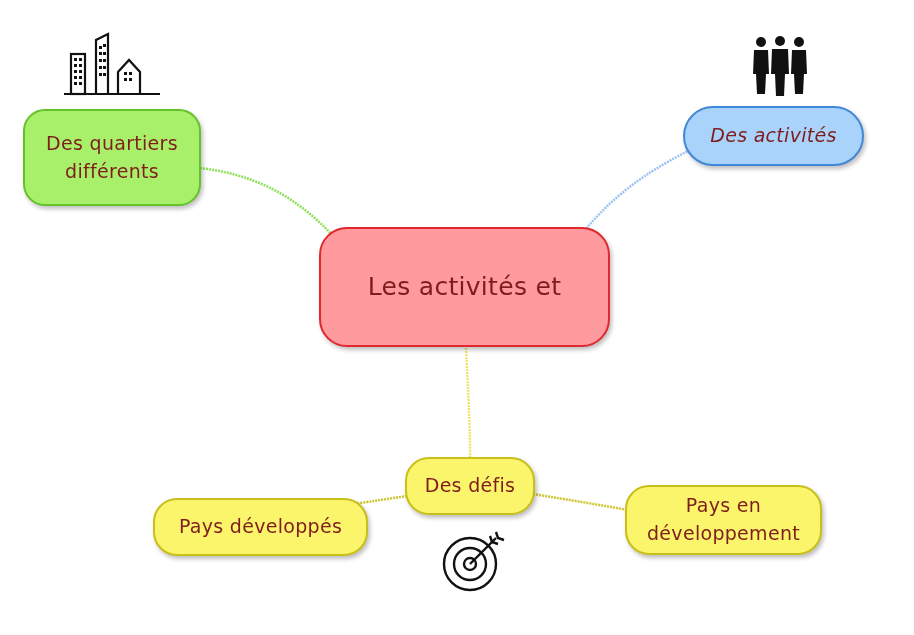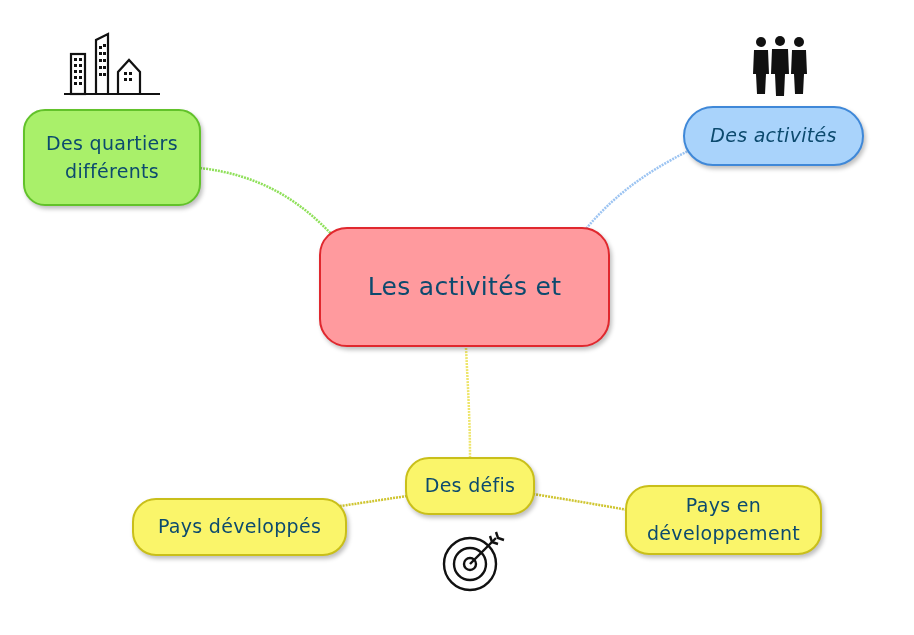--- a/index.html
+++ b/index.html
@@ -1,21 +1,21 @@
 <!DOCTYPE html>
 <html><head>
 <meta charset="utf-8">
 <style>
   html, body { margin:0; padding:0; background:#ffffff; }
   body { width:914px; height:635px; position:relative; overflow:hidden;
          font-family:"DejaVu Sans", sans-serif; }
   .links { position:absolute; left:0; top:0; }
   .node {
     position:absolute; box-sizing:border-box; display:flex; align-items:center;
-    justify-content:center; text-align:center; color:#0c4a6e;
+    justify-content:center; text-align:center; color:#7f1d1d;
     border:2px solid; box-shadow:2px 3px 4px rgba(0,0,0,0.25);
     line-height:1.45; letter-spacing:0.3px;
   }
   .green { background:#a9f06a; border-color:#62c22a; border-radius:22px; }
   .blue  { background:#a9d3fb; border-color:#3f88d8; border-radius:30px;font-style:italic; }
   .red   { background:#ff9a9e; border-color:#e0282e; border-radius:28px; }
   .yellow{ background:#faf56a; border-color:#c9bf1a; border-radius:24px; }
   .icon { position:absolute; }
 </style>
 </head>
@@ -99,21 +99,21 @@
 <div class="node red" style="left:319px;top:227px;width:291px;height:120px;font-size:25px;">
   <div>
     <div>Les activités et</div>
   </div>
 </div>
 
 <div class="node yellow" style="left:405px;top:457px;width:130px;height:58px;font-size:19px;">
   <span>Des défis</span>
 </div>
 
-<div class="node yellow" style="left:132px;top:498px;width:215px;height:58px;font-size:19px;">
+<div class="node yellow" style="left:153px;top:498px;width:215px;height:58px;font-size:19px;">
   <span>Pays développés</span>
 </div>
 
 <div class="node yellow" style="left:625px;top:485px;width:197px;height:70px;font-size:19px;">
   <div>
     <div>Pays en</div>
     <div>développement</div>
   </div>
 </div>
 

